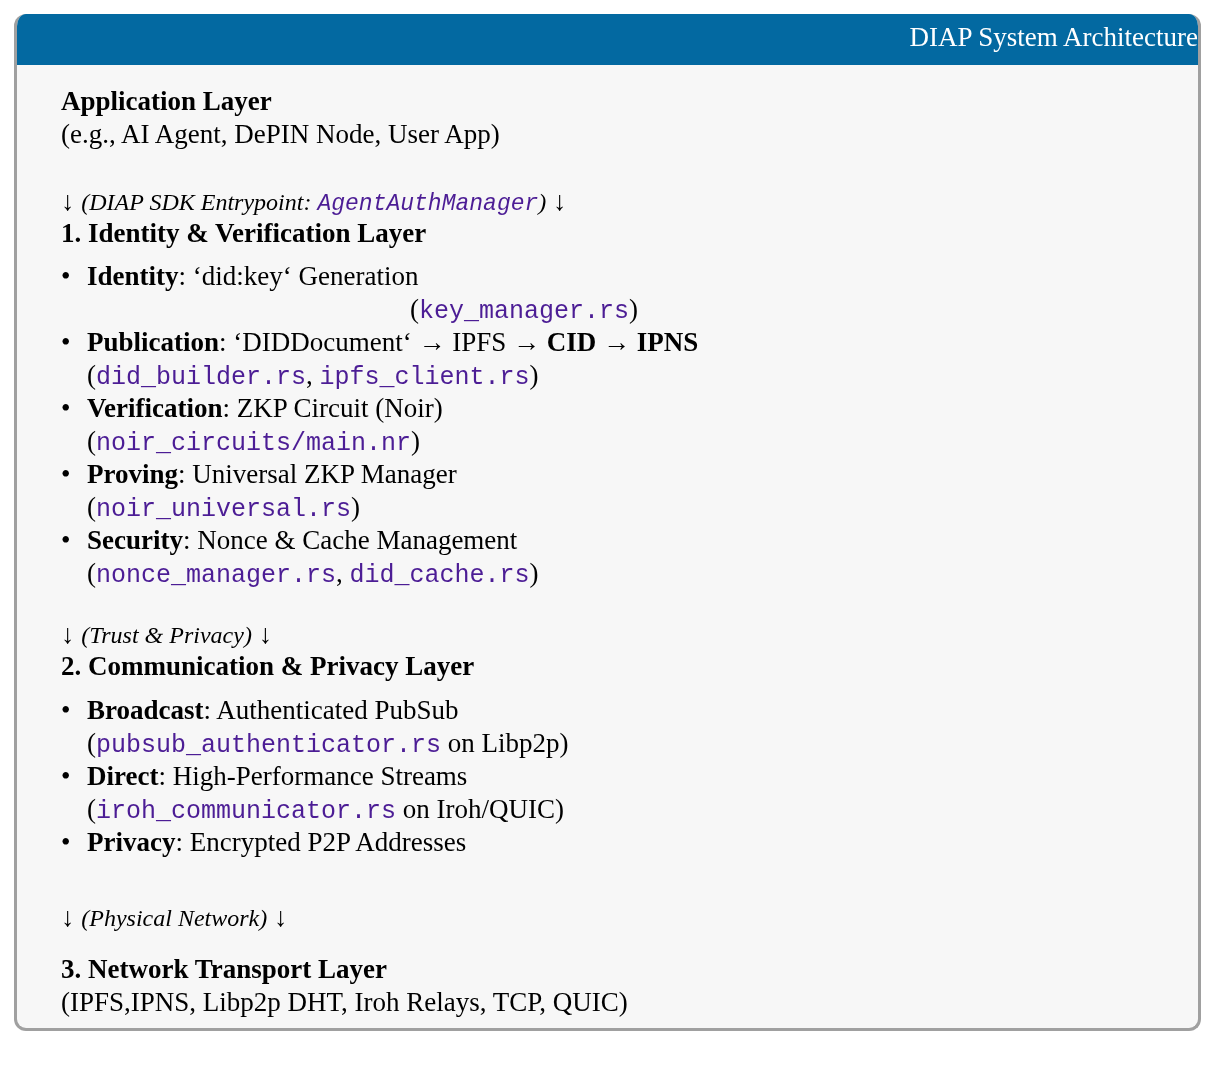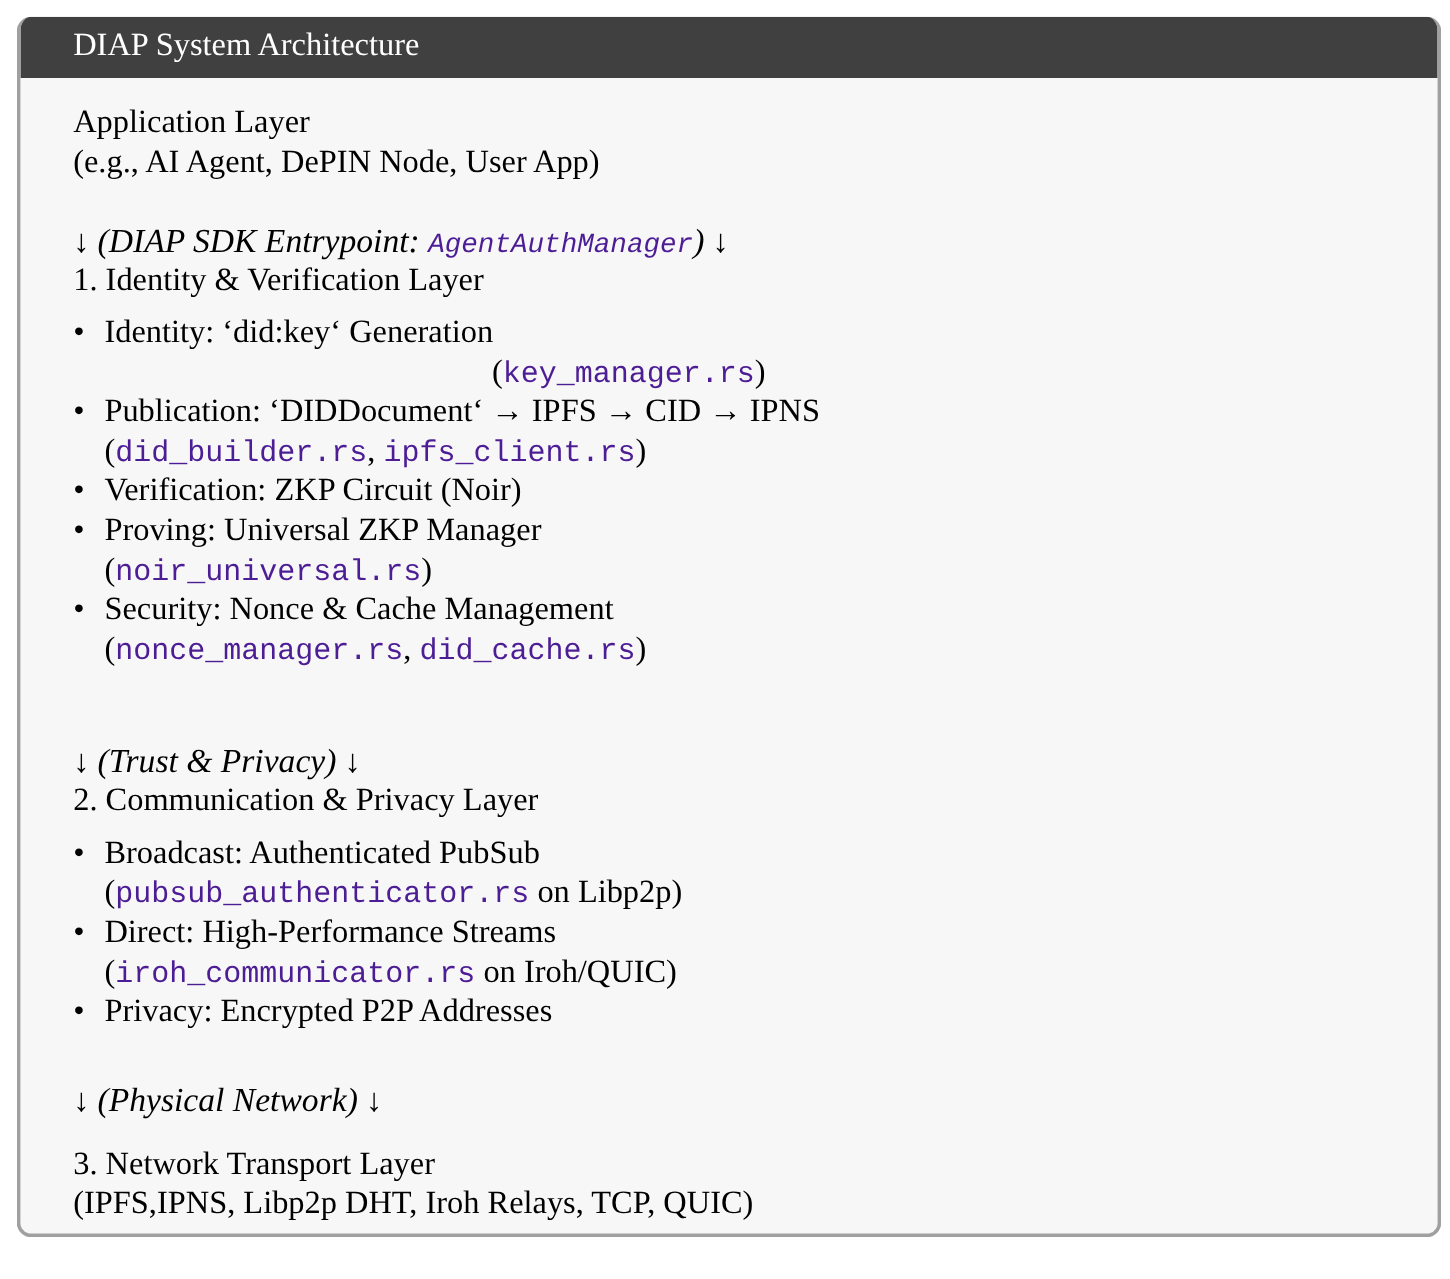--- a/index.html
+++ b/index.html
@@ -3,27 +3,27 @@
   <meta charset="utf-8">
   <style>
     html, body { margin: 0; padding: 0; background: #ffffff; }
     body { width: 1208px; height: 1066px; position: relative; font-family: "Liberation Serif", serif; color: #000; }
     .box {
       position: absolute; left: 14px; top: 14px; width: 1187px; height: 1017px;
       background: #f7f7f7; border: 3px solid #a0a0a0; border-top: none;
       border-radius: 12px; box-sizing: border-box; overflow: hidden;
     }
     .title-bar {
-      height: 51px; background: #404040; color: #ffffff;
-      font-size: 27px; line-height: 47px; padding-left: 44px;
+      height: 51px; background: #0369a1; color: #ffffff;
+      font-size: 27px; line-height: 47px; padding-left: 44px; text-align: right;
     }
     .content { position: absolute; left: 44px; top: 70px; }
     .line { font-size: 27px; white-space: nowrap; }
-    .bold { font-weight: normal; text-align: right; }
-    .ital { font-style: italic; font-size: 28px; }
+    .bold { font-weight: bold; text-align: right; }
+    .ital { font-style: italic; font-size: 24px; }
     .mono { font-family: "Liberation Mono", monospace; font-size: 25px; color: #4c1d95; }
     .arrow { font-style: normal; font-size: 27px; }
     .bullet-item { position: relative; padding-left: 26px; }
     .bullet-item .dot { position: absolute; left: 0; top: 0; }
     .sub { padding-left: 26px; }
   </style>
 </head>
 <body>
 
 <div class="box">
@@ -56,20 +56,23 @@
         <span class="dot">•</span>
         <span class="bold">Publication</span><span>: ‘DIDDocument‘ → IPFS → </span><span class="bold">CID</span><span> → </span><span class="bold">IPNS</span>
       </div>
       <div class="line sub" style="height:33px; line-height:34px;">
         <span>(</span><span class="mono">did_builder.rs</span><span>, </span><span class="mono">ipfs_client.rs</span><span>)</span>
       </div>
 
       <div class="line bullet-item" style="height:33px; line-height:34px;">
         <span class="dot">•</span>
         <span class="bold">Verification</span><span>: ZKP Circuit (Noir)</span>
+      </div>
+      <div class="line sub" style="height:33px; line-height:34px;">
+        <span>(</span><span class="mono">noir_circuits/main.nr</span><span>)</span>
       </div>
 
       <div class="line bullet-item" style="height:33px; line-height:34px;">
         <span class="dot">•</span>
         <span class="bold">Proving</span><span>: Universal ZKP Manager</span>
       </div>
       <div class="line sub" style="height:33px; line-height:34px;">
         <span>(</span><span class="mono">noir_universal.rs</span><span>)</span>
       </div>
 

